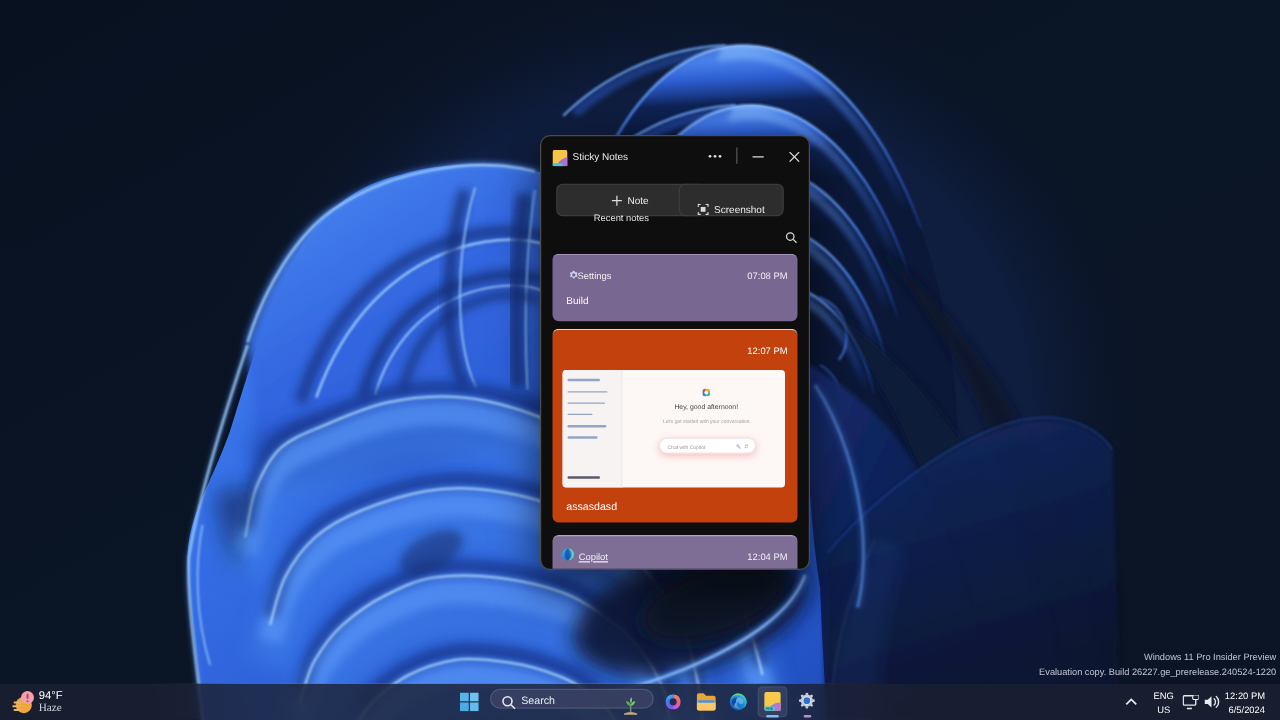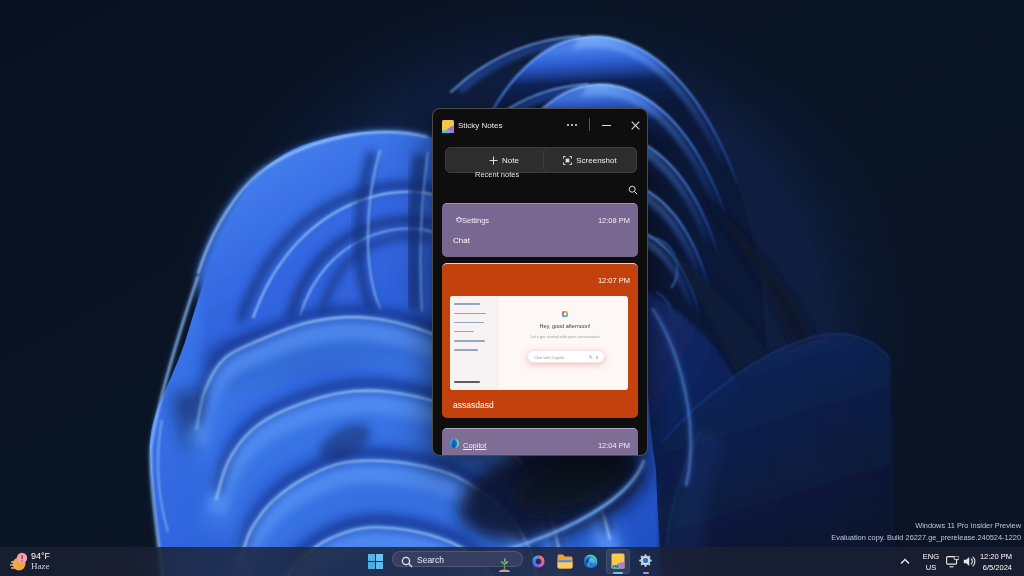--- a/index.html
+++ b/index.html
@@ -11,21 +11,21 @@
   #win{position:absolute;left:432px;top:108px;width:216px;height:348px;background:#0e0e0f;
     border:1px solid rgba(125,125,118,0.55);border-radius:8px;box-sizing:border-box;
     box-shadow:0 14px 36px rgba(0,0,0,0.65);overflow:hidden;}
   #titlebar{position:relative;height:34px;}
   .title{position:absolute;left:25px;top:12px;font-size:8px;color:#e8e8e8;}
   .tbtn{position:absolute;color:#e2e2e2;}
   .btn{position:absolute;top:38px;height:26px;background:#2d2d2d;border:1px solid #3c3c3c;
     border-radius:5px;box-sizing:border-box;color:#eee;font-size:8px;display:flex;
     align-items:center;justify-content:center;gap:4px;}
   #btnNote{left:12px;width:118px;}
-  #btnShot{left:110px;width:94px;}
+  #btnShot{left:110px;width:84px;align-items:flex-end;}
   .recent{position:absolute;left:9px;top:61px;font-size:7.5px;color:#e4e4e4;padding-left:33px;}
   .card{position:absolute;left:9px;width:196px;border-radius:5px;box-sizing:border-box;}
   #card1{top:94px;height:54px;background:#786790;border-top:1px solid #a393b8;}
   #card2{top:154px;height:155px;background:#c2410c;border-top:1px solid #d9d7d8;}
   #card3{top:319px;height:54px;background:#7e6d95;border-top:1px solid #b3a3c8;}
   .chead{position:absolute;top:12px;font-size:7.5px;color:#f2eef6;}
   .ctime{position:absolute;right:8px;top:12px;font-size:7.5px;color:#f2eef6;}
   .cbody{position:absolute;left:11px;font-size:8px;color:#fff;}
   #thumb{position:absolute;left:8px;top:32px;width:178px;height:94px;background:#fdf7f6;
     border-radius:3px;overflow:hidden;}
@@ -242,22 +242,22 @@
     <svg style="position:absolute;left:195px;top:76px;" width="10" height="10" viewBox="0 0 10 10">
       <circle cx="4.2" cy="4.2" r="3" fill="none" stroke="#ddd" stroke-width="1"></circle>
       <path d="M6.5,6.5 L9.2,9.2" stroke="#ddd" stroke-width="1"></path>
     </svg>
     <div class="card" id="card1">
       <svg style="position:absolute;left:13px;top:12px;" width="8" height="8" viewBox="0 0 24 24">
         <path d="M12,2 l2.2,0.4 l0.8,2.4 a7,7 0 0 1 2.4,1.4 l2.5,-0.6 l1.3,2.2 l-1.7,1.9 a7,7 0 0 1 0,2.7 l1.7,1.9 l-1.3,2.2 l-2.5,-0.6 a7,7 0 0 1 -2.4,1.4 l-0.8,2.4 l-2.2,0.4 l-2.2,-0.4 l-0.8,-2.4 a7,7 0 0 1 -2.4,-1.4 l-2.5,0.6 l-1.3,-2.2 l1.7,-1.9 a7,7 0 0 1 0,-2.7 l-1.7,-1.9 l1.3,-2.2 l2.5,0.6 a7,7 0 0 1 2.4,-1.4 l0.8,-2.4 Z" fill="#cfd3ef"></path>
         <circle cx="12" cy="12" r="4.2" fill="#786790"></circle>
       </svg>
       <div class="chead" style="left:20px;">Settings</div>
-      <div class="ctime">12:08 PM</div>
-      <div class="cbody" style="top:32px;">Chat</div>
+      <div class="ctime">07:08 PM</div>
+      <div class="cbody" style="top:32px;">Build</div>
     </div>
     <div class="card" id="card2">
       <div class="ctime" style="color:#fff;">12:07 PM</div>
       <div id="thumb">
         <div class="side"></div>
         <div class="sline" style="top:7px;width:26px;"></div>
         <div class="sline" style="top:16.5px;width:32px;"></div>
         <div class="sline" style="top:25.5px;width:30px;"></div>
         <div class="sline" style="top:34.5px;width:20px;"></div>
         <div class="sline" style="top:44px;width:31px;"></div>

